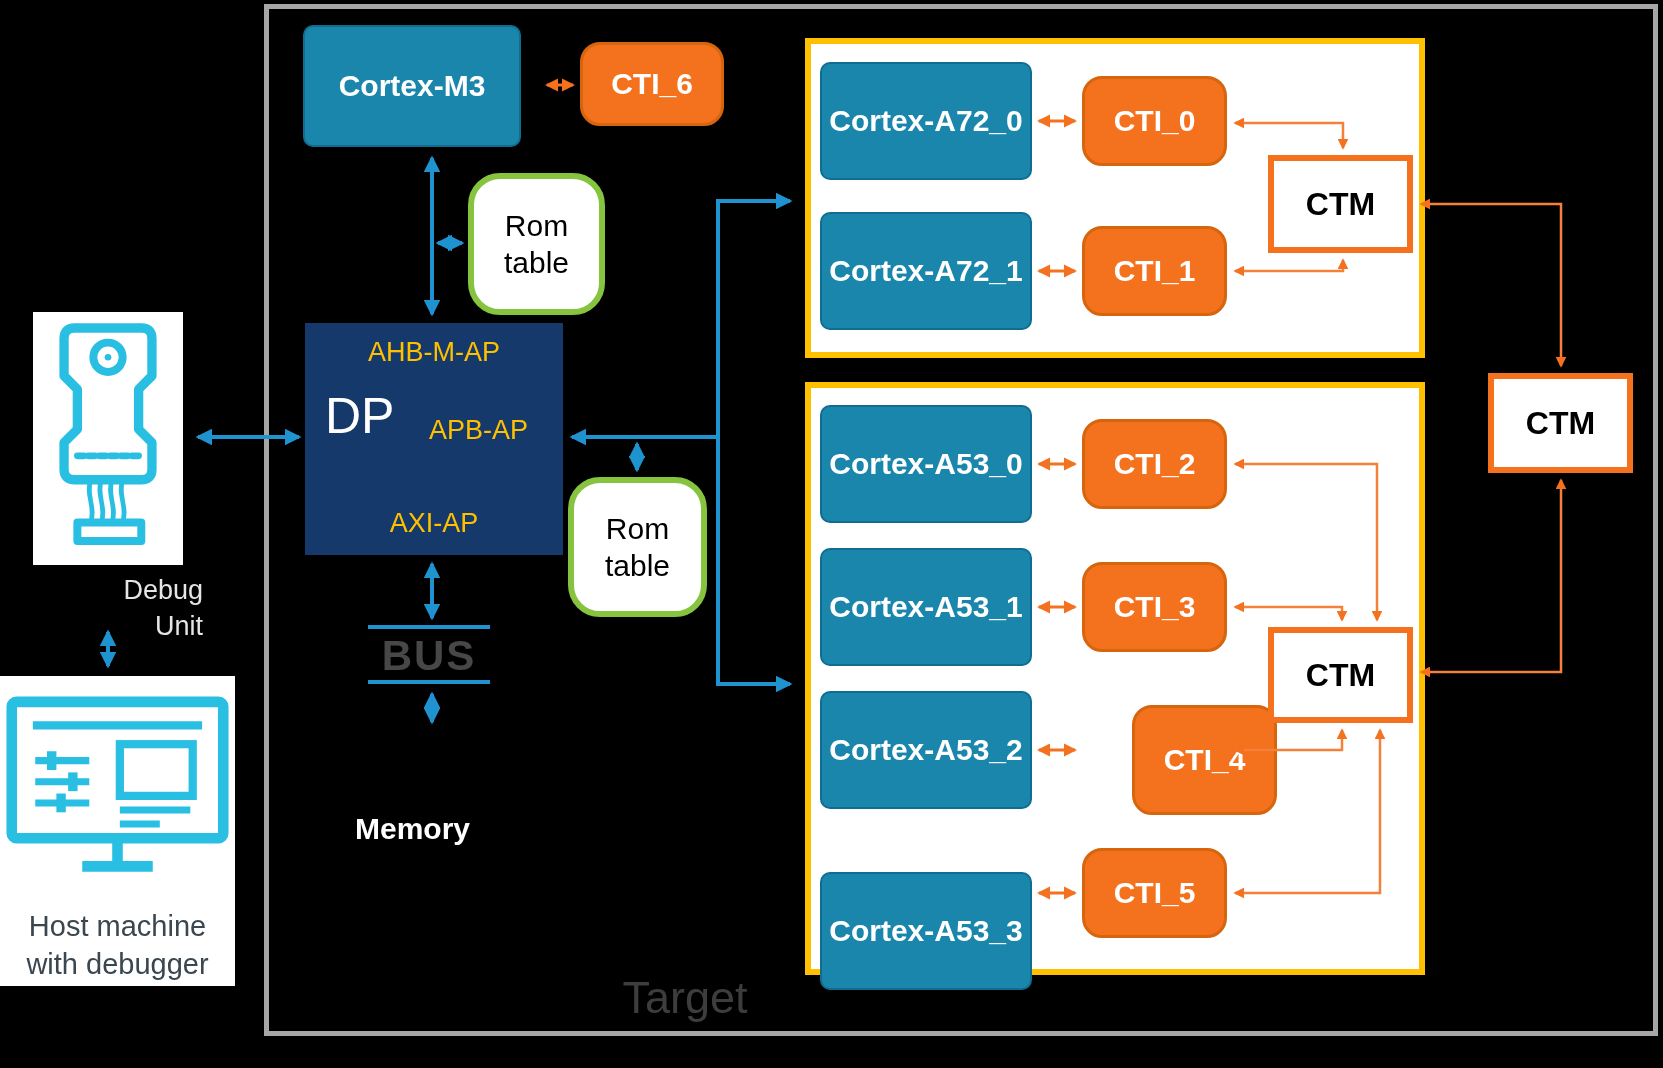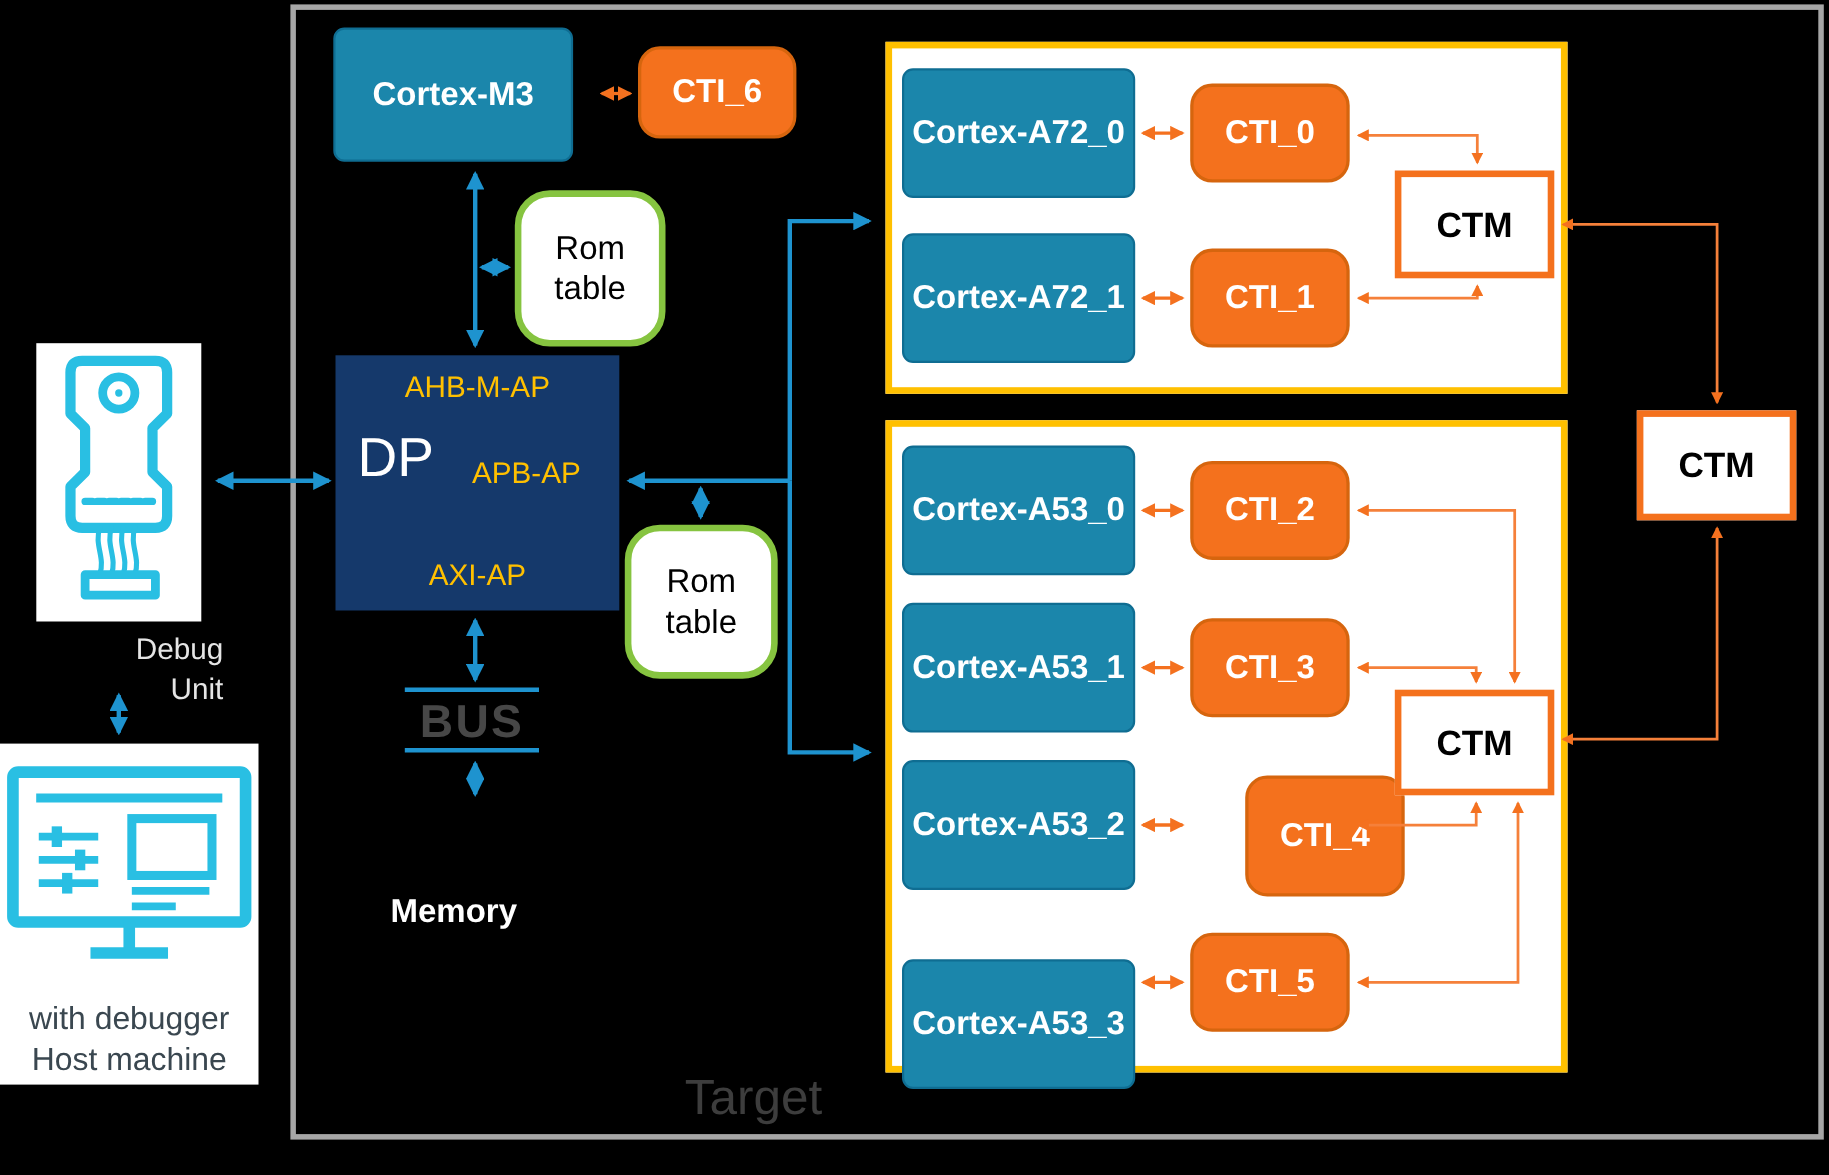--- a/index.html
+++ b/index.html
@@ -75,22 +75,22 @@
         <line x1="30" y1="96" x2="76" y2="96" stroke-width="6"></line>
         <line x1="52" y1="88" x2="52" y2="104" stroke-width="8"></line>
         <rect x="102" y="46" width="62" height="44" stroke-width="7"></rect>
         <line x1="102" y1="102" x2="162" y2="102" stroke-width="6"></line>
         <line x1="102" y1="114" x2="136" y2="114" stroke-width="6"></line>
         <line x1="100" y1="126" x2="100" y2="148" stroke-width="9"></line>
         <line x1="70" y1="150" x2="130" y2="150" stroke-width="9"></line>
       </g>
     </svg>
     <div class="host-label" style="margin-top:18px;">
+      <span class="line-span">Host machine</span>
       <span class="line-span">with debugger</span>
-      <span class="line-span">Host machine</span>
     </div>
   </div>
 
   <div class="abs core-box blk" style="left:303px;top:25px;width:218px;height:122px;">Cortex-M3</div>
   <div class="abs cti-box blk" style="left:580px;top:42px;width:144px;height:84px;">CTI_6</div>
   <div class="abs rom-table blk" style="left:468px;top:173px;width:137px;height:142px;">
     <span class="line-span">Rom</span>
     <span class="line-span">table</span>
   </div>
 

